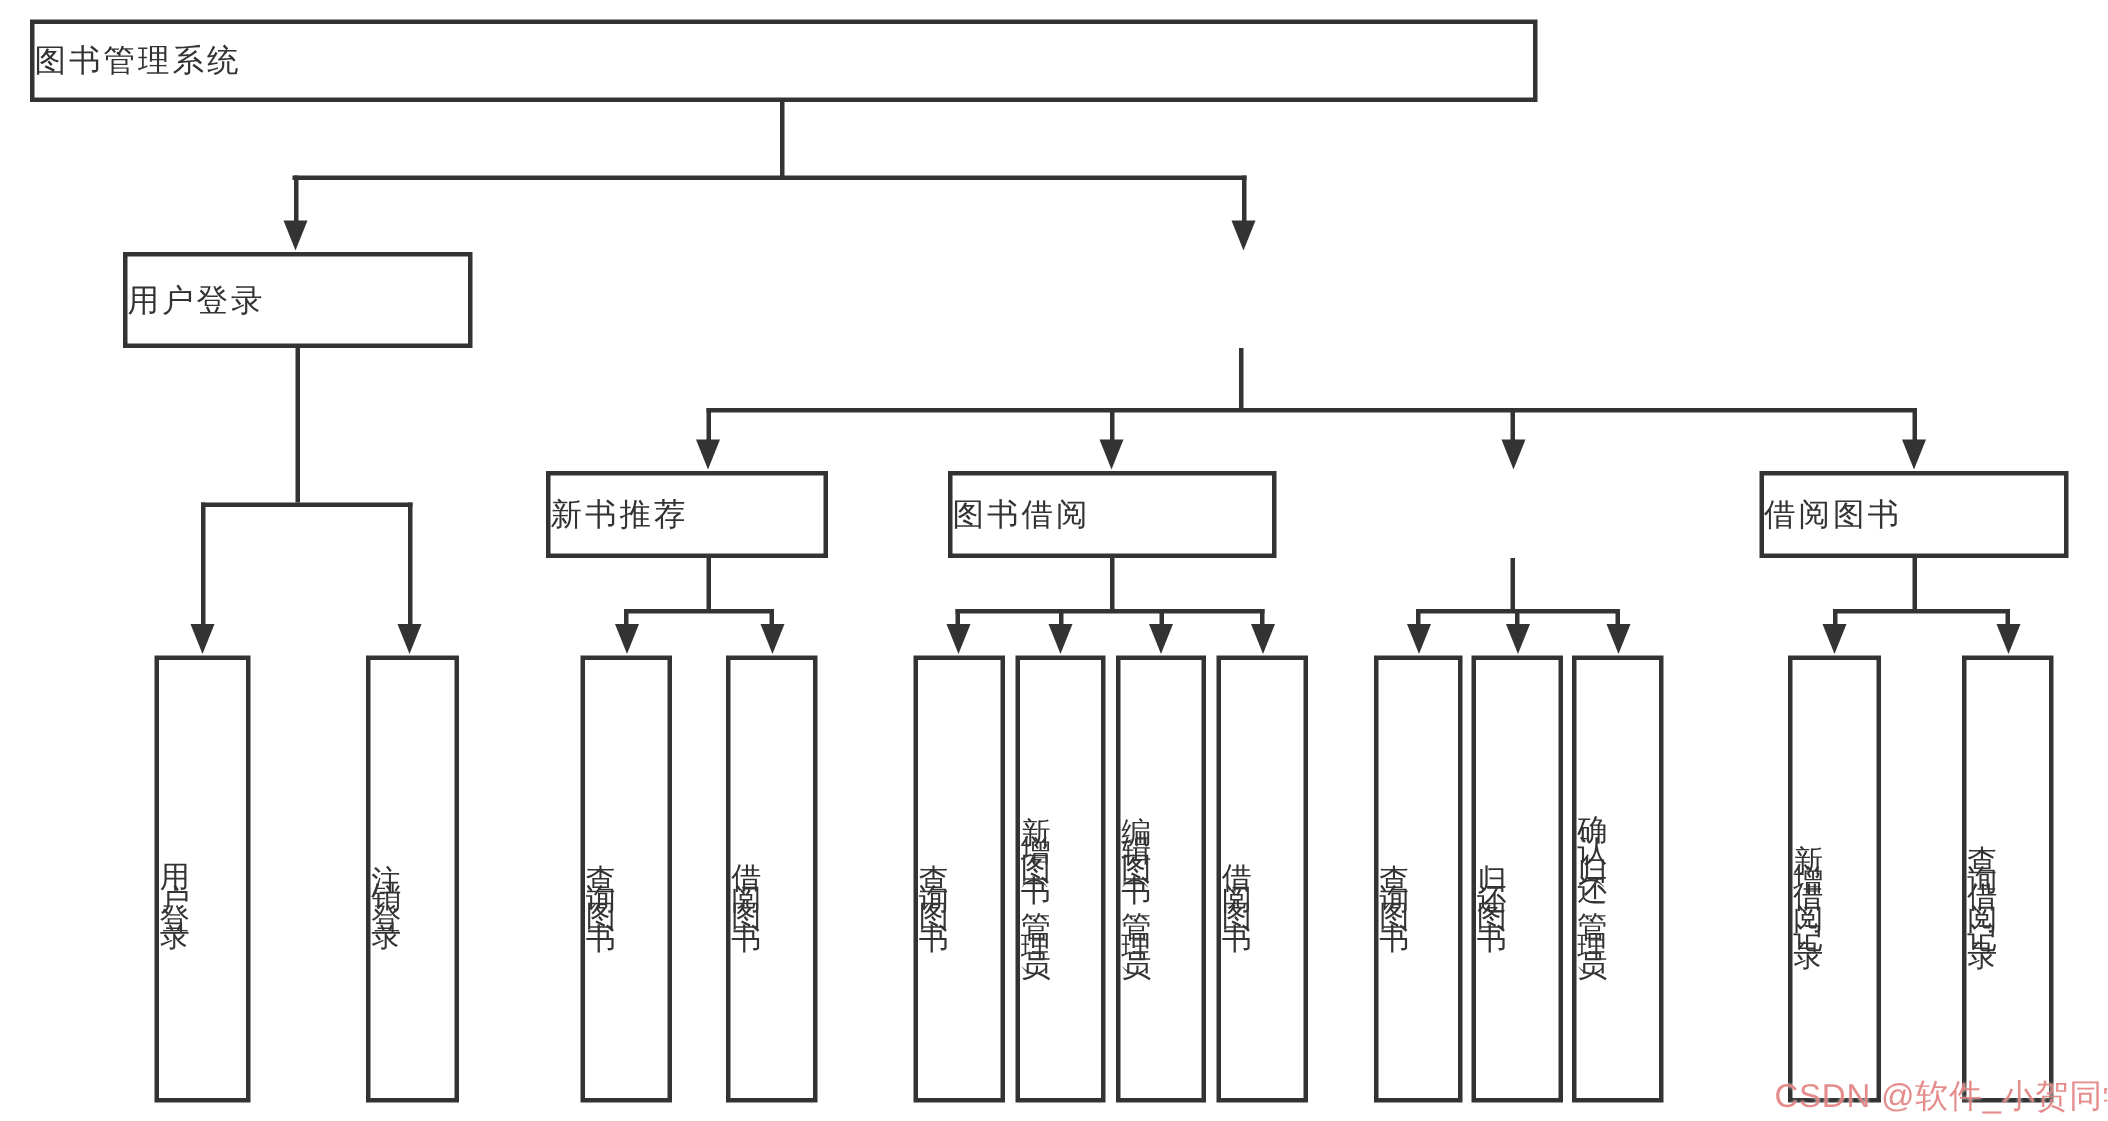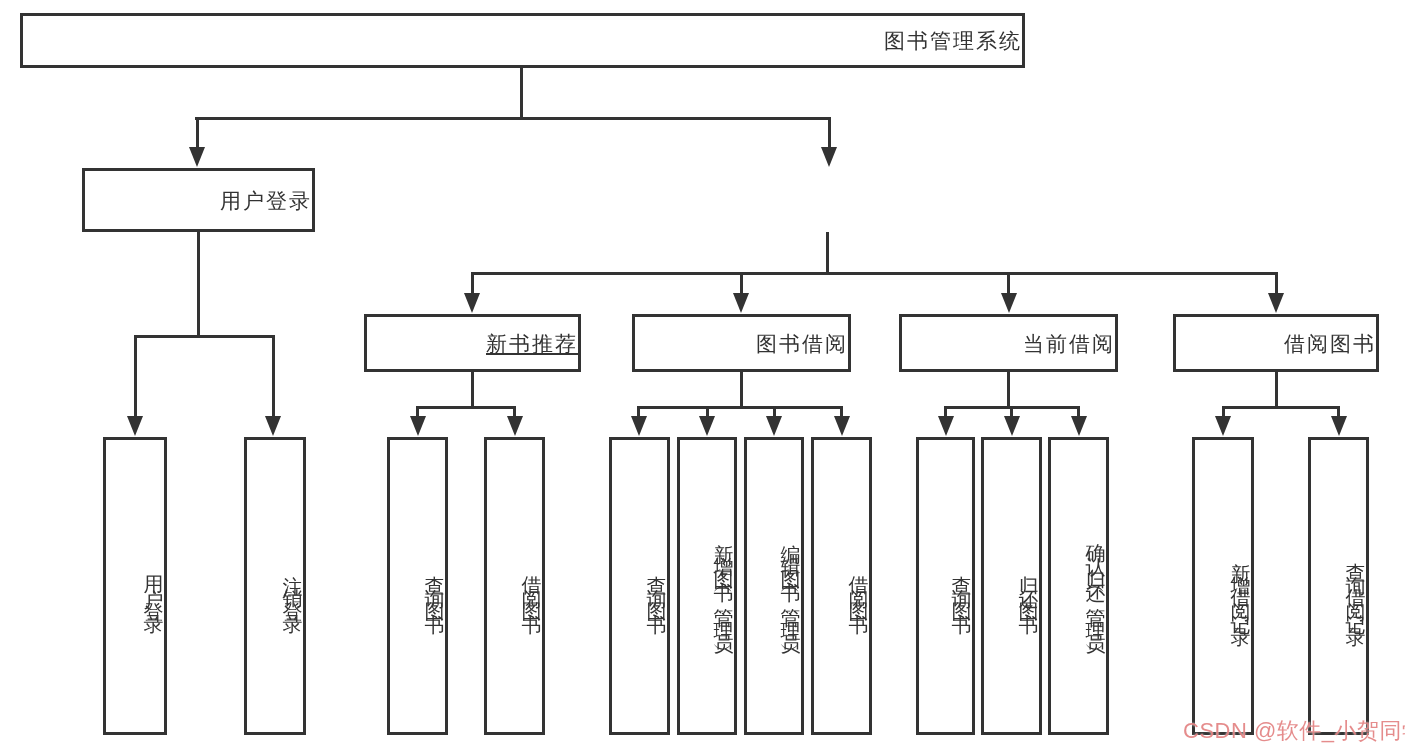--- a/index.html
+++ b/index.html
@@ -3,21 +3,21 @@
 <meta charset="utf-8">
 <style>
   html,body{margin:0;padding:0;background:#ffffff;}
   .canvas{
     position:relative;width:1405px;height:747px;background:#ffffff;
     font-family:"Liberation Sans","DejaVu Sans",sans-serif;
     color:#333333;overflow:hidden;
   }
   .node{
     position:absolute;border:3px solid #333333;background:#ffffff;
-    box-sizing:border-box;display:flex;align-items:center;justify-content:flex-end;
+    box-sizing:border-box;display:flex;align-items:center;justify-content:flex-start;
   }
   .node .h{
     font-size:21px;letter-spacing:2px;color:#333333;white-space:nowrap;line-height:1;
   }
   .node.v .h{
     writing-mode:vertical-rl;text-orientation:mixed;
     font-size:20px;letter-spacing:13px;line-height:1;white-space:nowrap;
   }
   .hline,.vline{position:absolute;background:#333333;}
   .hline{height:3px;}
@@ -41,28 +41,25 @@
 <div class="canvas">
 
   <div class="node" style="left:20px;top:13px;width:1005px;height:55px;">
     <span class="h">图书管理系统</span>
   </div>
 
   <div class="node" style="left:82px;top:168px;width:233px;height:64px;">
     <span class="h">用户登录</span>
   </div>
 
-  <div class="node" style="left:364px;top:314px;width:217px;height:58px;text-decoration:underline;">
+  <div class="node" style="left:364px;top:314px;width:188px;height:58px;">
     <span class="h">新书推荐</span>
   </div>
   <div class="node" style="left:632px;top:314px;width:219px;height:58px;">
     <span class="h">图书借阅</span>
-  </div>
-  <div class="node" style="left:899px;top:314px;width:219px;height:58px;">
-    <span class="h">当前借阅</span>
   </div>
   <div class="node" style="left:1173px;top:314px;width:206px;height:58px;">
     <span class="h">借阅图书</span>
   </div>
 
   <div class="node v" style="left:103px;top:437px;width:64px;height:298px;">
     <span class="h">用户登录</span>
   </div>
   <div class="node v" style="left:244px;top:437px;width:62px;height:298px;">
     <span class="h">注销登录</span>

